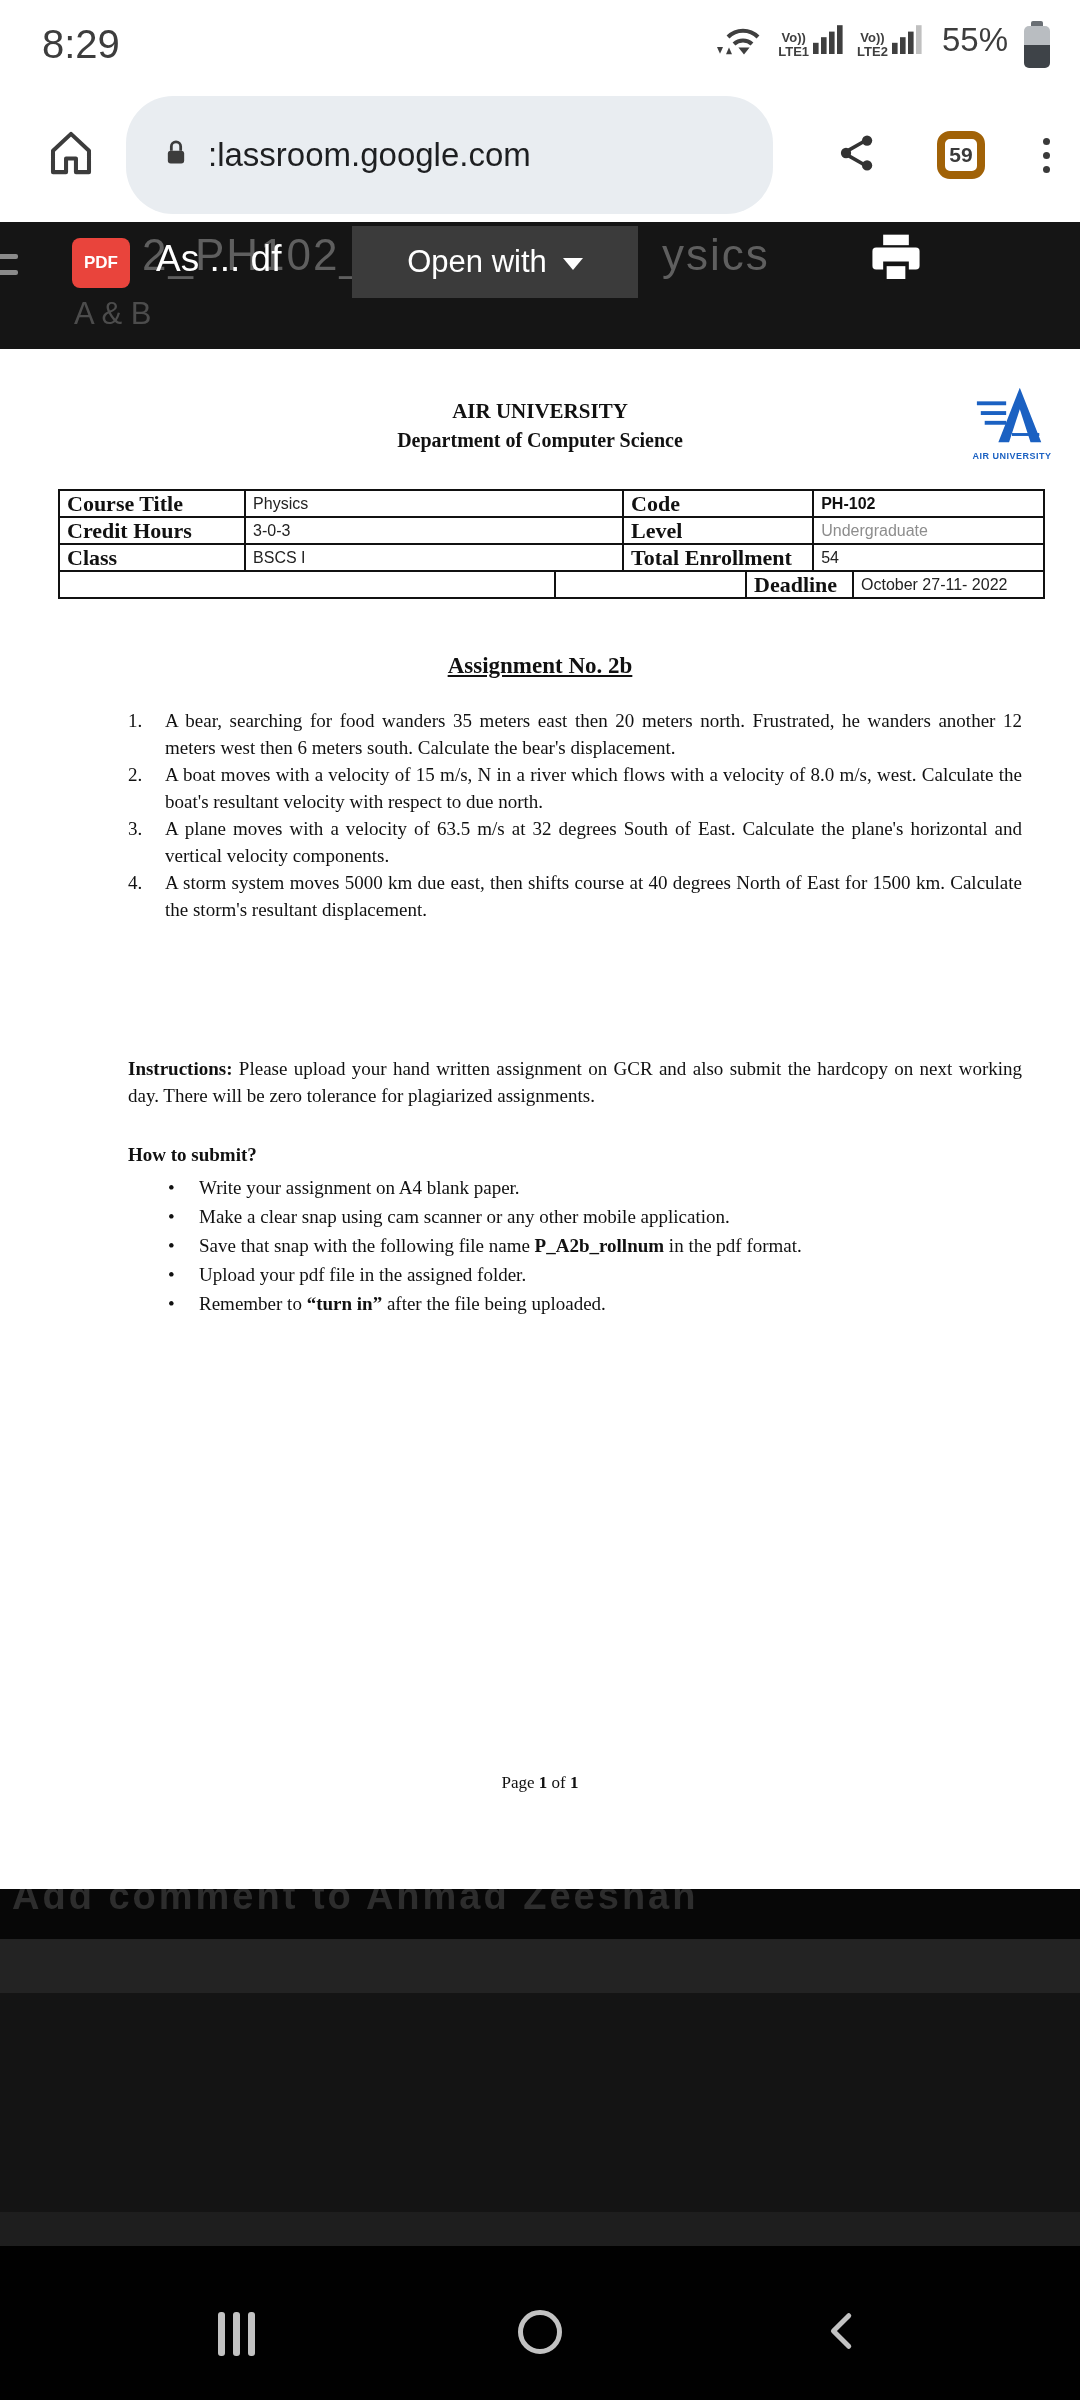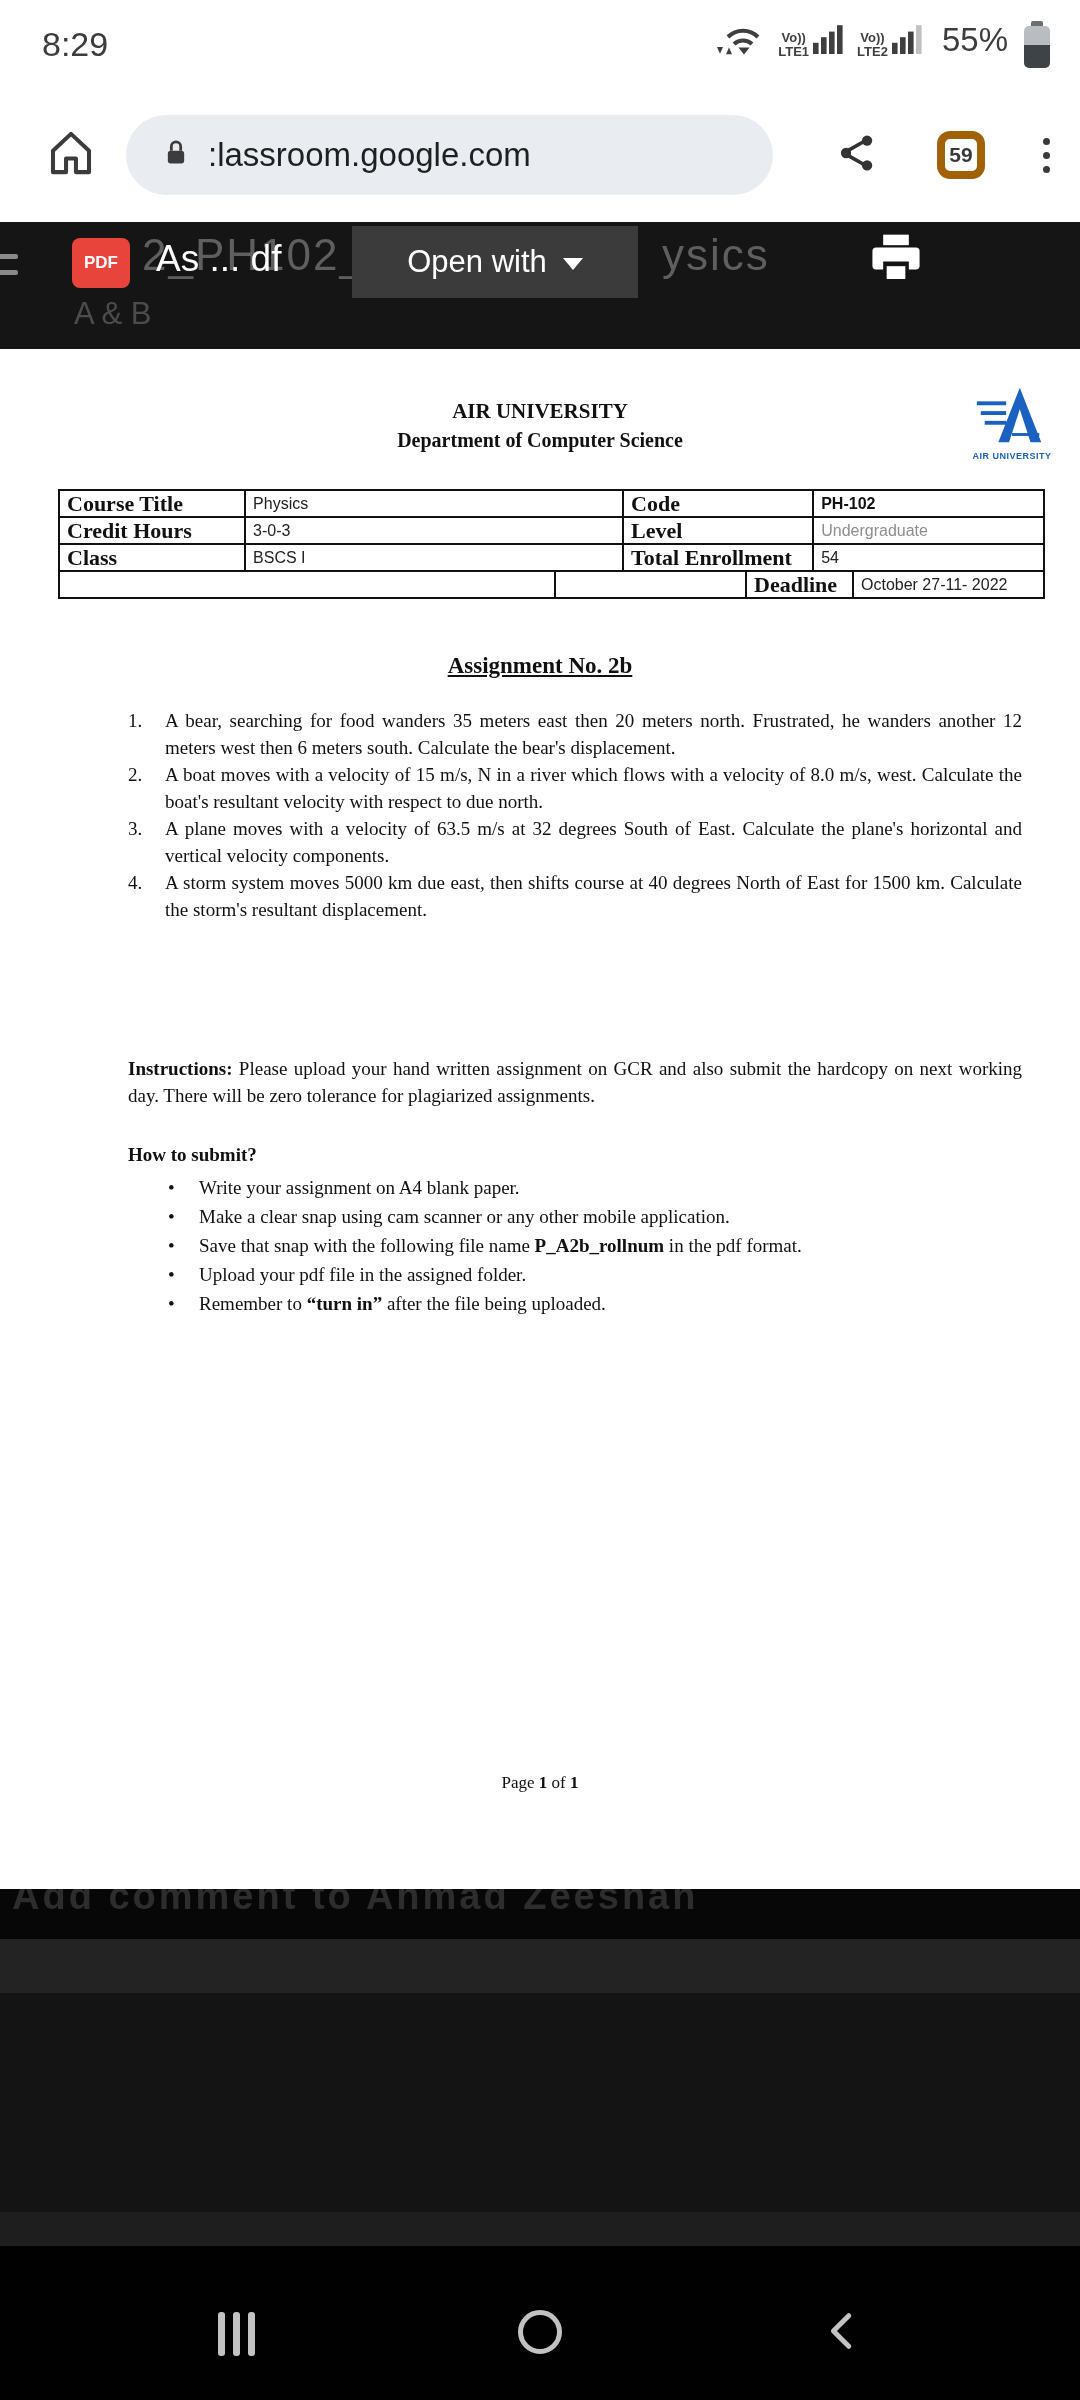--- a/index.html
+++ b/index.html
@@ -5,31 +5,31 @@
   html,body{margin:0;padding:0;}
   body{
     width:1080px;height:2400px;position:relative;overflow:hidden;
     background:#141414;font-family:"Liberation Sans",sans-serif;
   }
   .abs{position:absolute;}
 
   
   .top-white{left:0;top:0;width:1080px;height:222px;background:#ffffff;}
   .status-bar{display:flex;justify-content:space-between;align-items:center;height:88px;padding:0 30px 0 42px;box-sizing:border-box;}
-  .time{font-size:34px;color:#3d3d3d;}
+  .time{font-size:40px;color:#3d3d3d;}
   .status-right{display:flex;align-items:flex-start;gap:12px;}
   .sim{display:flex;align-items:flex-end;gap:4px;}
   .sim-text{display:flex;flex-direction:column;align-items:center;font-size:13px;font-weight:bold;color:#3f3f3f;line-height:14px;}
   .pct{font-size:33px;color:#3d3d3d;margin-left:6px;}
   .battery{margin-left:4px;}
   .battery-nub{width:12px;height:5px;background:#6a6f74;border-radius:2px 2px 0 0;margin:0 auto;}
   .battery-body{width:26px;height:42px;border-radius:5px;background:linear-gradient(to bottom,#b9bdc1 45%,#3e4348 45%);}
 
   .browser-bar{display:flex;align-items:center;height:134px;padding:0 30px 0 44px;box-sizing:border-box;}
-  .url-pill{flex:1;height:80px;border-radius:47px;background:#e9edf1;display:flex;align-items:center;padding:0 28px 0 36px;box-sizing:border-box;gap:18px;margin-left:28px;overflow:hidden;}
+  .url-pill{flex:1;height:118px;border-radius:47px;background:#e9edf1;display:flex;align-items:center;padding:0 28px 0 36px;box-sizing:border-box;gap:18px;margin-left:28px;overflow:hidden;}
   .url-text{font-size:33px;color:#1e1f21;white-space:nowrap;}
   .share-icon{margin-left:62px;flex:none;}
   .tab-box{margin-left:58px;flex:none;width:48px;height:48px;border:8px solid #a16207;border-radius:13px;display:flex;align-items:center;justify-content:center;font-size:21px;font-weight:bold;color:#3a3a3a;box-sizing:border-box;}
   .kebab{margin-left:58px;display:flex;flex-direction:column;gap:7px;flex:none;}
   .kebab i{width:7px;height:7px;border-radius:50%;background:#3a3a3a;display:block;}
 
   
   .pdf-header{left:0;top:222px;width:1080px;height:127px;background:#151515;overflow:hidden;}
   .menu-frag{left:-6px;top:32px;}
   .menu-frag i{display:block;width:24px;height:5px;background:#8a8a8a;border-radius:2px;margin-bottom:11px;}

